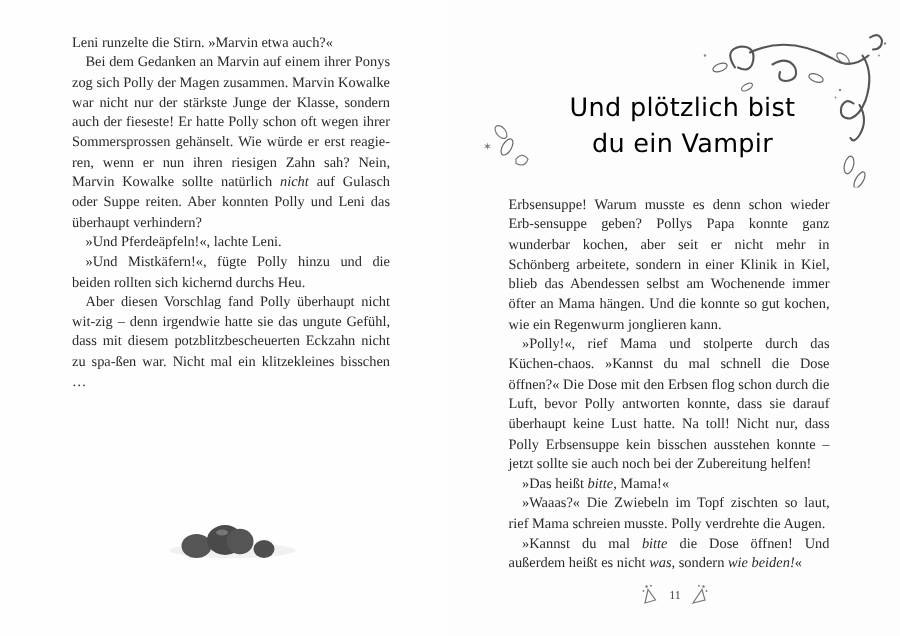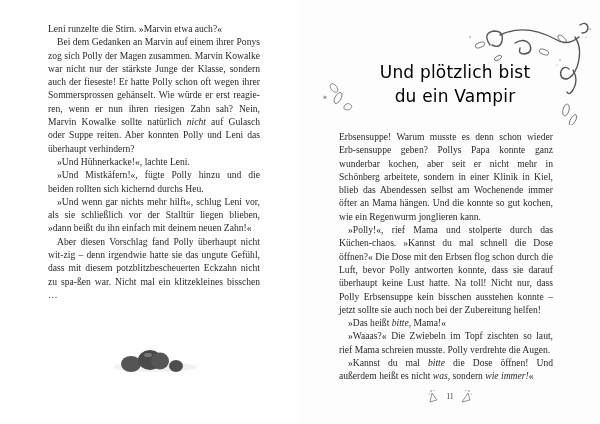--- a/index.html
+++ b/index.html
@@ -54,23 +54,22 @@
 </style>
 </head>
 <body>
 
 <div class="spread">
 
   <div class="page left">
     <div class="text-block">
       <p class="noindent">Leni runzelte die Stirn. »Marvin etwa auch?«</p>
       <p><span>Bei dem Gedanken an Marvin auf einem ihrer Ponys zog sich Polly der Magen zusammen. Marvin Kowalke war nicht nur der stärkste Junge der Klasse, sondern auch der fieseste! Er hatte Polly schon oft wegen ihrer Sommersprossen gehänselt. Wie würde er erst reagie­ren, wenn er nun ihren riesigen Zahn sah? Nein, Marvin Kowalke sollte natürlich <em>nicht</em> auf Gulasch oder Suppe reiten. Aber konnten Polly und Leni das überhaupt ver­hindern?</span></p>
-      <p>»Und Hühnerkacke!«, lachte Leni.</p>
+      <p>»Und Pferdeäpfeln!«, lachte Leni.</p>
       <p>»Und Mistkäfern!«, fügte Polly hinzu und die beiden rollten sich kichernd durchs Heu.</p>
-      <p>»Und wenn gar nichts mehr hilft«, schlug Leni vor, als sie schließlich vor der Stalltür liegen blieben, »dann beißt du ihn einfach mit deinem neuen Zahn!«</p>
       <p>Aber diesen Vorschlag fand Polly überhaupt nicht wit-zig – denn irgendwie hatte sie das ungute Gefühl, dass mit diesem potzblitzbescheuerten Eckzahn nicht zu spa-ßen war. Nicht mal ein klitzekleines bisschen …</p>
     </div>
 
     <svg class="rocks" viewBox="0 0 90 30">
       <ellipse cx="45" cy="22" rx="42" ry="5" fill="#e8e8e8" opacity="0.6"></ellipse>
       <ellipse cx="21" cy="19" rx="10" ry="8" fill="#555"></ellipse>
       <ellipse cx="40" cy="15" rx="12" ry="10" fill="#4a4a4a"></ellipse>
       <ellipse cx="50" cy="16" rx="9" ry="8.5" fill="#555"></ellipse>
       <ellipse cx="66" cy="21" rx="7" ry="6" fill="#4e4e4e"></ellipse>
       <ellipse cx="38" cy="10" rx="4" ry="2" fill="#777"></ellipse>
@@ -88,21 +87,21 @@
     <div class="chapter-title">
       <span>Und plötzlich bist</span>
       <span>du ein Vampir</span>
     </div>
 
     <div class="text-block">
       <p class="noindent">Erbsensuppe! Warum musste es denn schon wieder Erb-sensuppe geben? Pollys Papa konnte ganz wunderbar kochen, aber seit er nicht mehr in Schönberg arbeitete, sondern in einer Klinik in Kiel, blieb das Abendessen selbst am Wochenende immer öfter an Mama hängen. Und die konnte so gut kochen, wie ein Regenwurm jonglieren kann.</p>
       <p>»Polly!«, rief Mama und stolperte durch das Küchen-chaos. »Kannst du mal schnell die Dose öffnen?« Die Dose mit den Erbsen flog schon durch die Luft, bevor Polly antworten konnte, dass sie darauf überhaupt keine Lust hatte. Na toll! Nicht nur, dass Polly Erbsensuppe kein bisschen ausstehen konnte – jetzt sollte sie auch noch bei der Zubereitung helfen!</p>
       <p><span>»Das heißt <em>bitte</em>, Mama!«</span></p>
       <p>»Waaas?« Die Zwiebeln im Topf zischten so laut, rief Mama schreien musste. Polly verdrehte die Augen.</p>
-      <p><span>»Kannst du mal <em>bitte</em> die Dose öffnen! Und außerdem heißt es nicht <em>was</em>, sondern <em>wie immer!</em>«</span></p>
+      <p><span>»Kannst du mal <em>bitte</em> die Dose öffnen! Und außerdem heißt es nicht <em>was</em>, sondern <em>wie beiden!</em>«</span></p>
     </div>
 
     <div class="page-footer">
       <span class="hat-icon">
         <svg width="12" height="14" viewBox="0 0 12 14">
           <path d="M2 13 L9 11 L4 4 Z" fill="none" stroke="#777" stroke-width="0.8"></path>
           <circle cx="3" cy="2" r="0.8" fill="#777"></circle>
             <circle cx="6" cy="1.5" r="0.6" fill="#777"></circle>
             <circle cx="1" cy="5" r="0.6" fill="#777"></circle>
         </svg>

